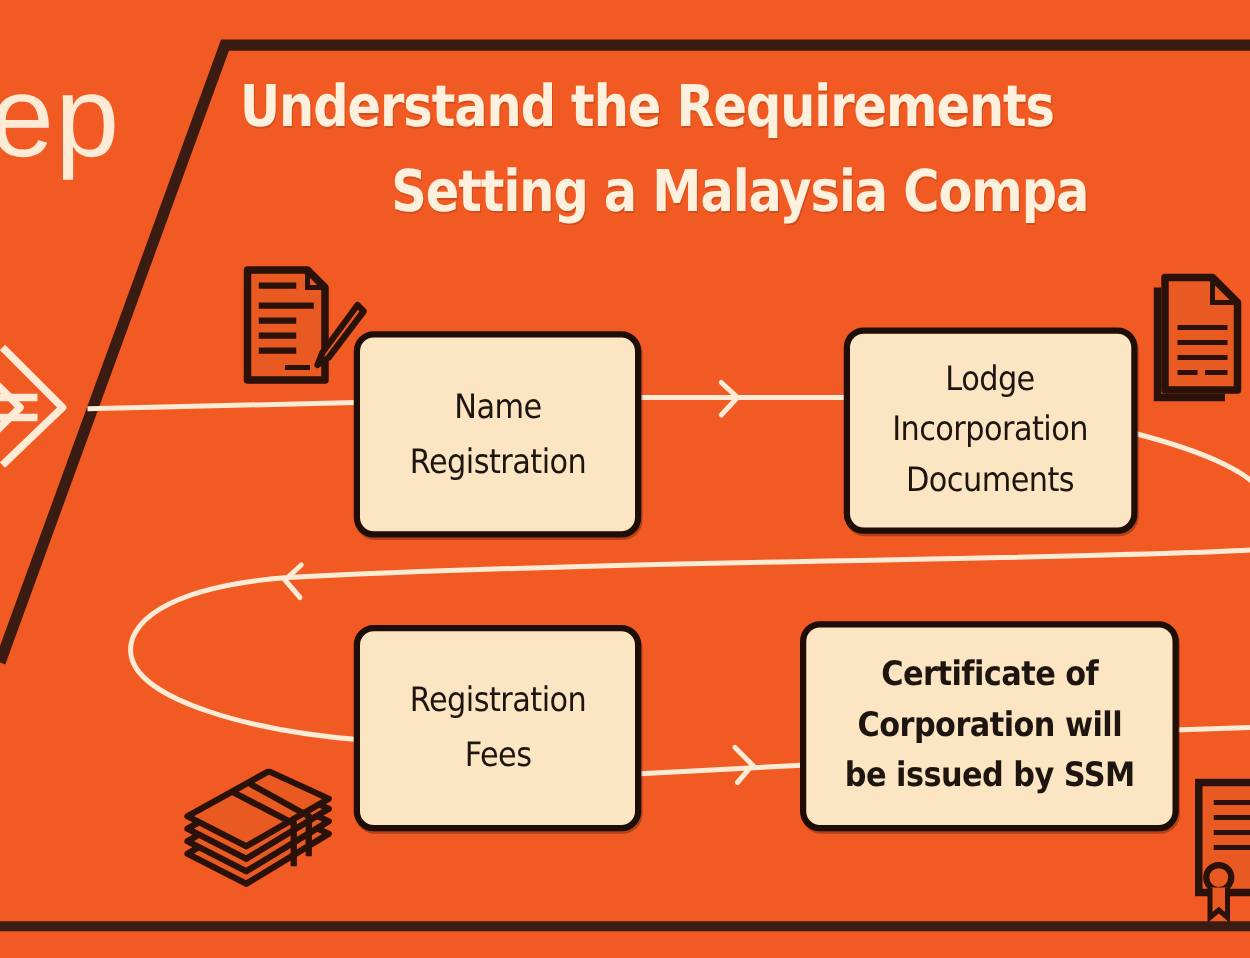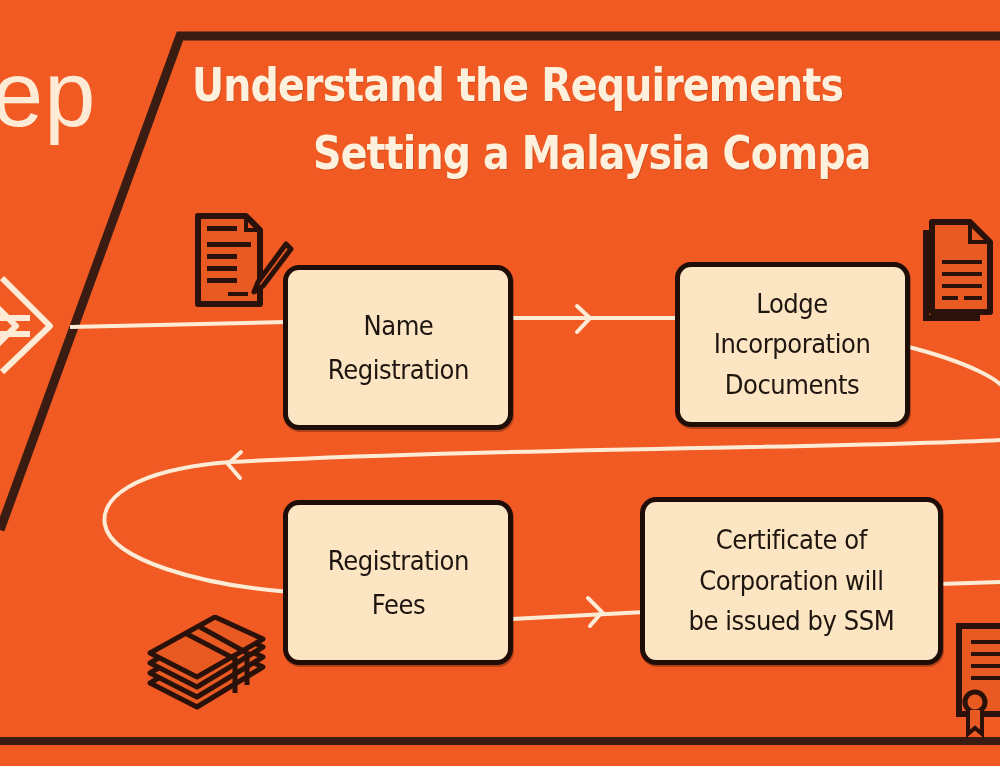--- a/index.html
+++ b/index.html
@@ -85,21 +85,21 @@
   </div>
 </div>
 
 <div class="step-box" style="left:283px; top:500px; width:230px; height:165px;">
   <div>
     <span>Registration</span>
     <span>Fees</span>
   </div>
 </div>
 
-<div class="step-box" style="left:640px; top:497px; width:303px; height:168px; line-height:1.5;">
+<div class="step-box" style="left:640px; top:497px; width:303px; height:168px; line-height:1.5;font-weight:bold;">
   <div>
     <span>Certificate of</span>
     <span>Corporation will</span>
     <span>be issued by SSM</span>
   </div>
 </div>
 
 <svg class="icon" style="left:194px; top:212px;" width="105" height="100" viewBox="0 0 105 100">
   <path d="M 4 4 L 52 4 L 66 18 L 66 92 L 4 92 Z" fill="#e85a22" stroke="#2a110a" stroke-width="6" stroke-linejoin="round"></path>
   <path d="M 52 4 L 52 18 L 66 18" fill="none" stroke="#2a110a" stroke-width="4"></path>

